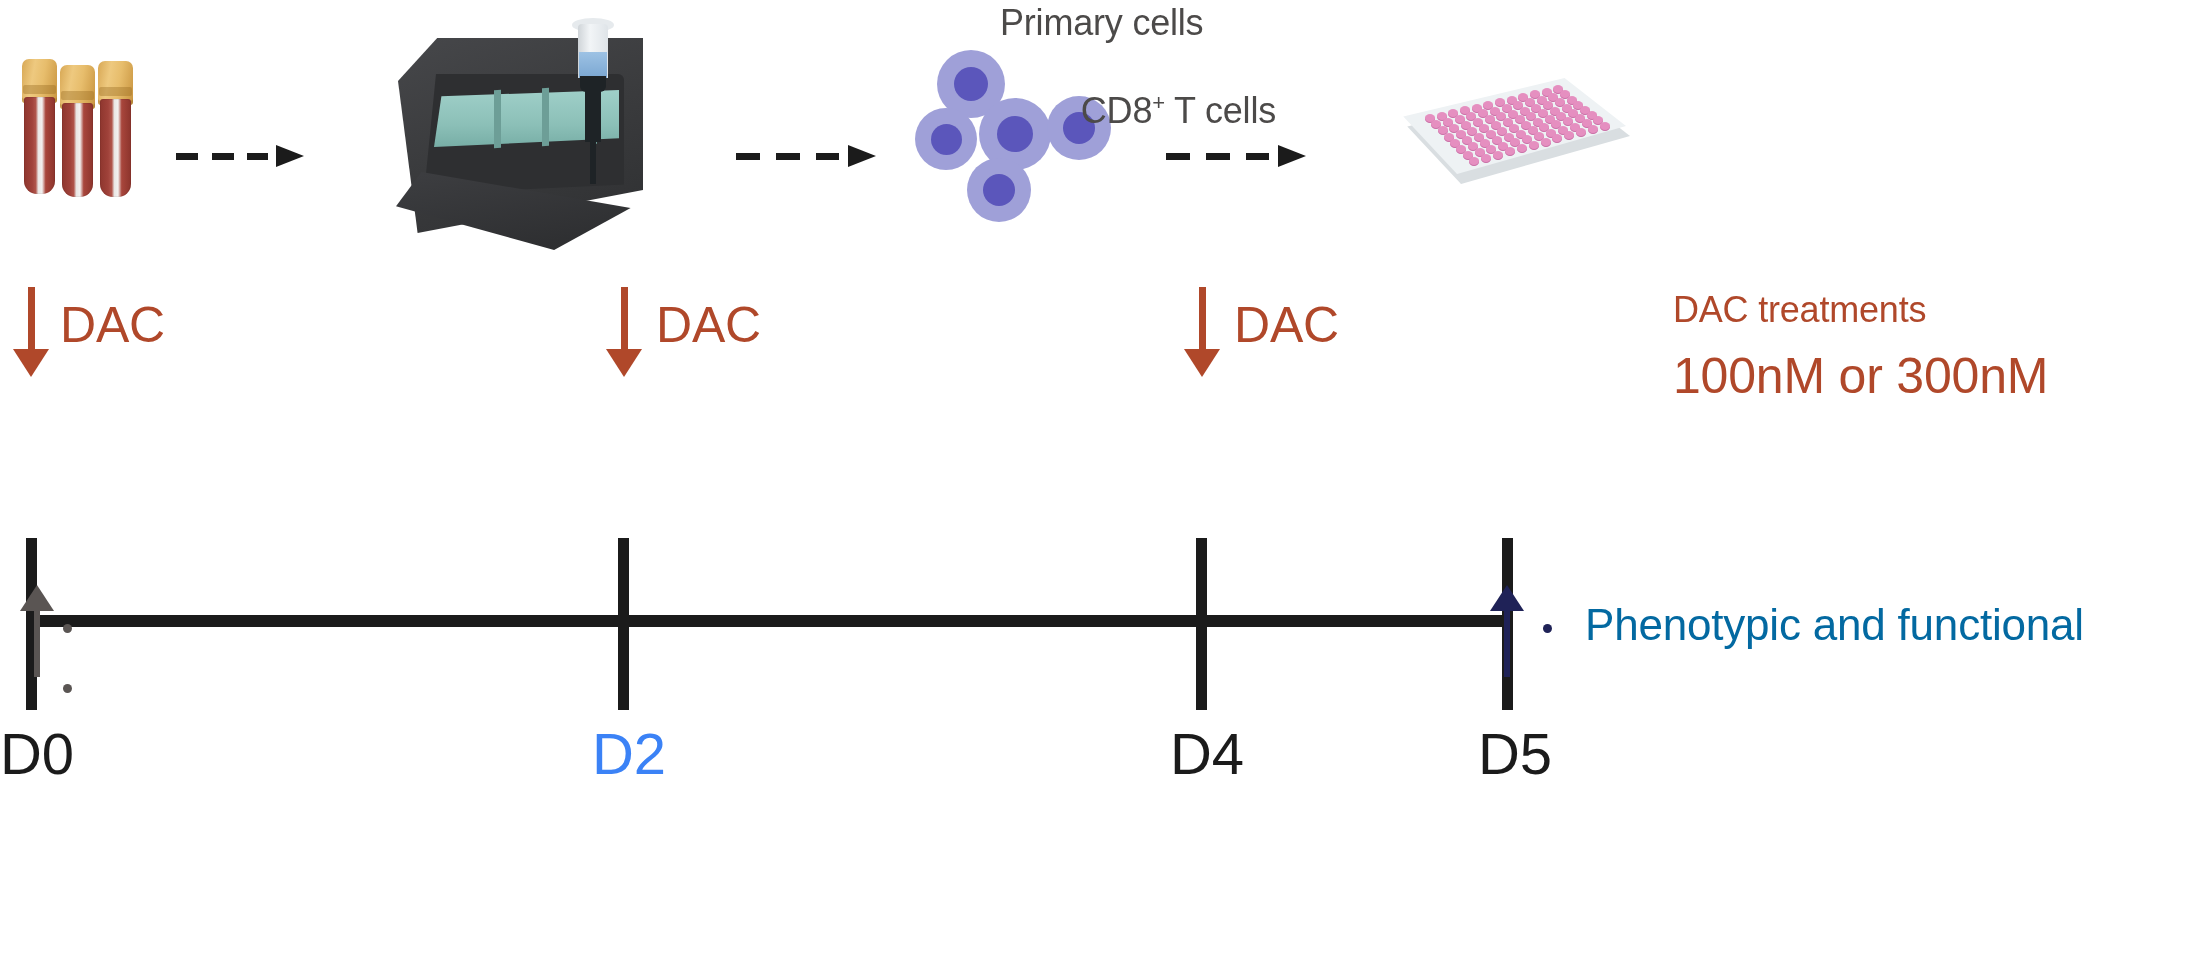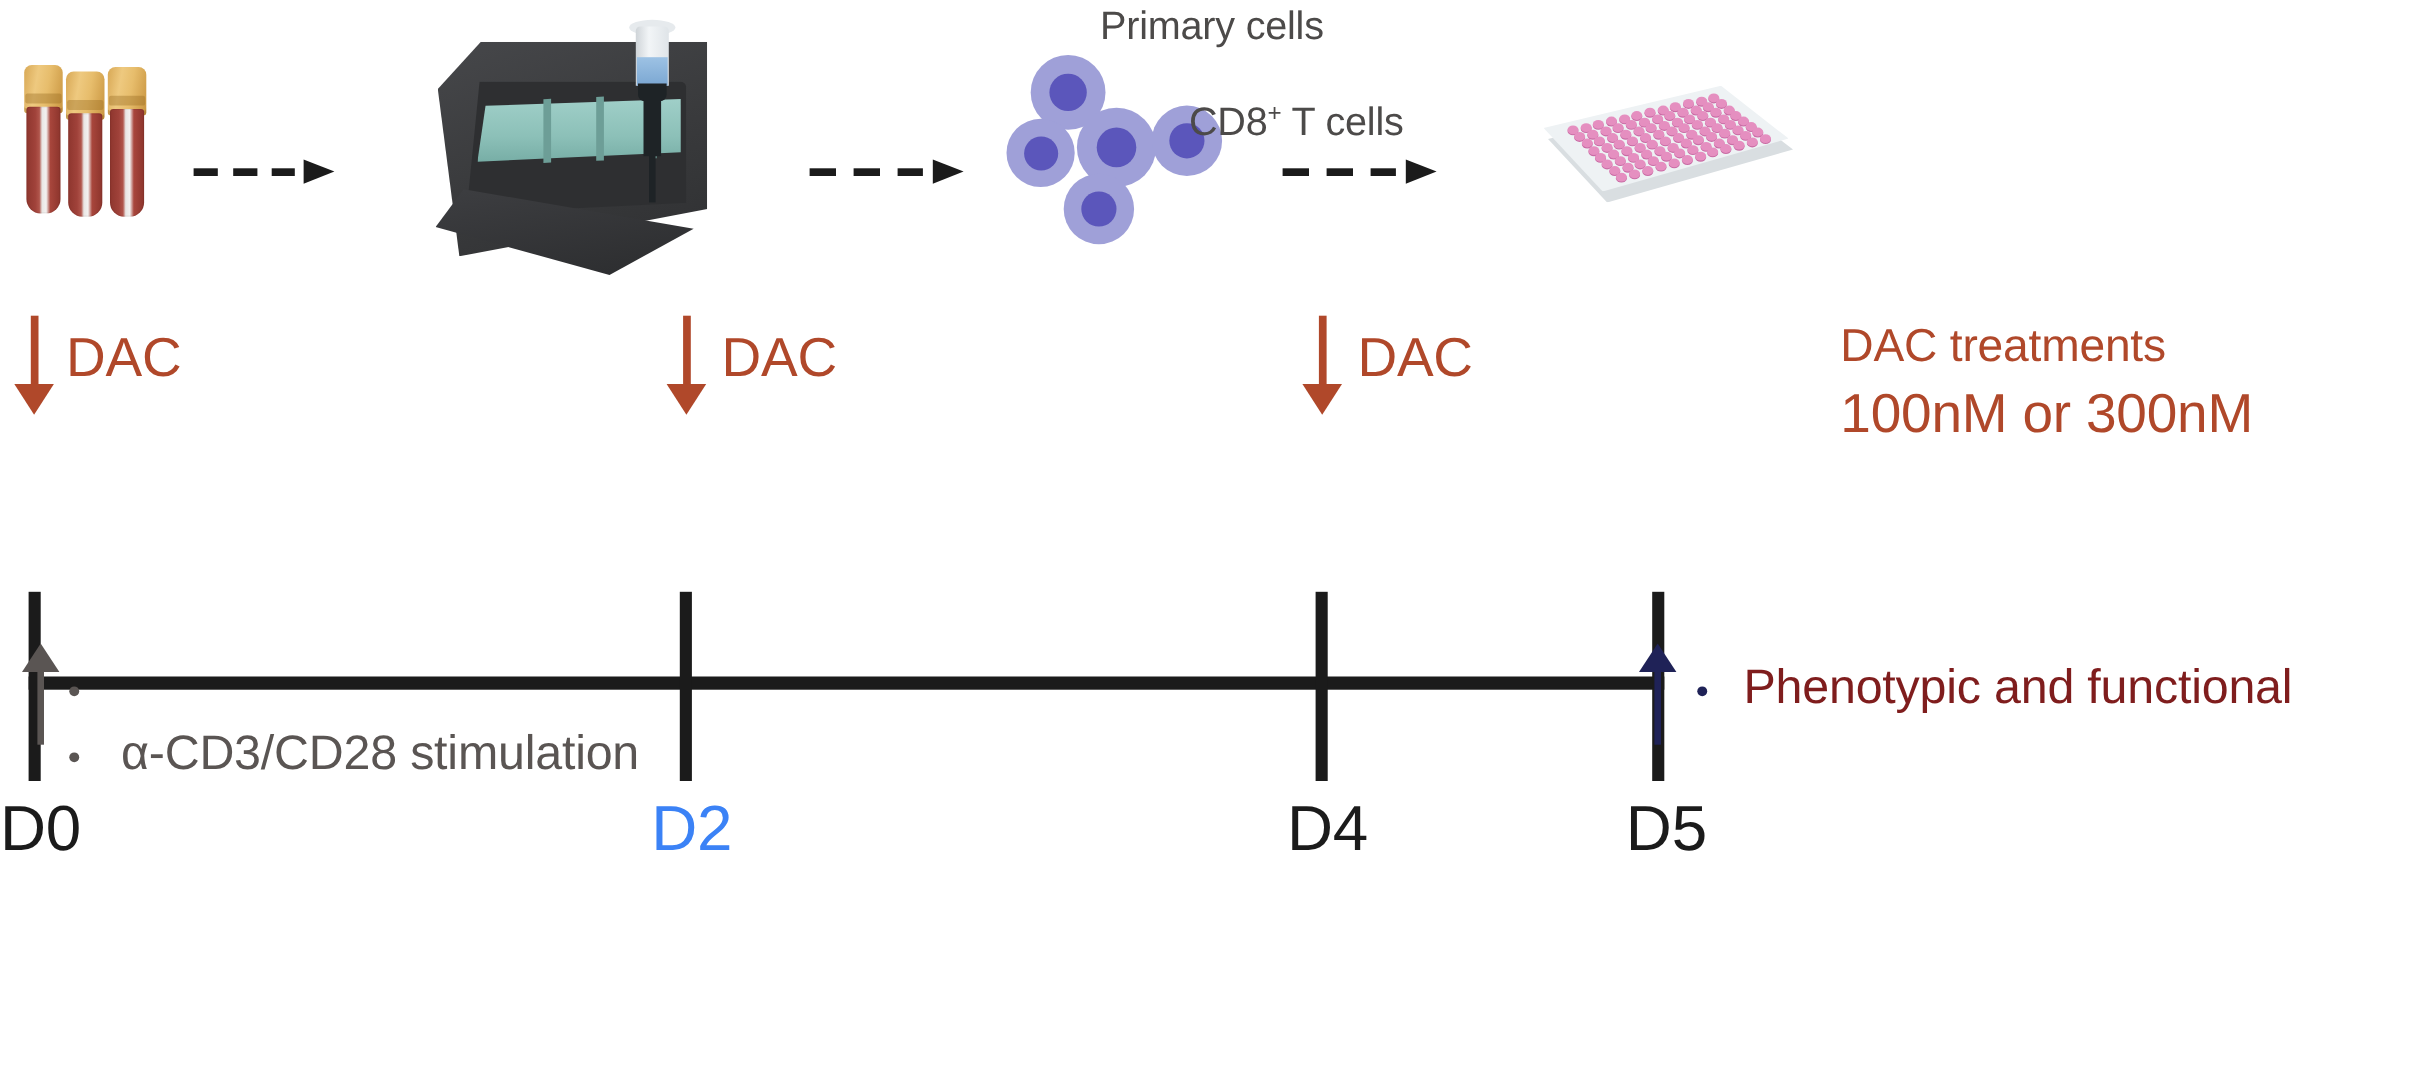--- a/index.html
+++ b/index.html
@@ -340,32 +340,31 @@
       <div class="head" style="top:62px;"></div>
     </div>
     <div class="txt" style="left:656px;top:6px;font-size:50px;color:#b0482a;">DAC</div>
 
     <div class="dac-arrow" style="left:1184px;top:-3px;height:92px;">
       <div class="shaft" style="height:64px;"></div>
       <div class="head" style="top:62px;"></div>
     </div>
     <div class="txt" style="left:1234px;top:6px;font-size:50px;color:#b0482a;">DAC</div>
 
-    <div class="txt" style="left:1673px;top:-1px;font-size:42px;color:#b0482a;">DAC treatments</div>
+    <div class="txt" style="left:1673px;top:-1px;font-size:36px;color:#b0482a;">DAC treatments</div>
     <div class="txt" style="left:1673px;top:57px;font-size:50px;color:#b0482a;">100nM or 300nM</div>
 
     <div class="ann-arrow" style="left:20px;top:295px;height:92px;color:#5a5553;">
       <div class="shaft" style="height:78px;background:#5a5553;"></div>
       <div class="head"></div>
     </div>
     <div class="bullet-dot" style="left:63px;top:334px;background:#5a5553;"></div>
     <div class="bullet-dot" style="left:63px;top:394px;background:#5a5553;"></div>
-    <div class="txt" style="left:110px;top:369px;font-size:44px;color:#5a5553;">α-CD3/CD28 stimulation</div>
 
     <div class="ann-arrow" style="left:1490px;top:295px;height:92px;color:#1f2257;">
       <div class="shaft" style="height:78px;background:#1f2257;"></div>
       <div class="head"></div>
     </div>
     <div class="bullet-dot" style="left:1543px;top:334px;background:#1f2257;"></div>
-    <div class="txt" style="left:1585px;top:309px;font-size:44px;color:#7f1d1d;">Phenotypic and functional</div>
+    <div class="txt" style="left:1585px;top:309px;font-size:44px;color:#0369a1;">Phenotypic and functional</div>
   </div>
 
 </div>
 
 </body></html>

